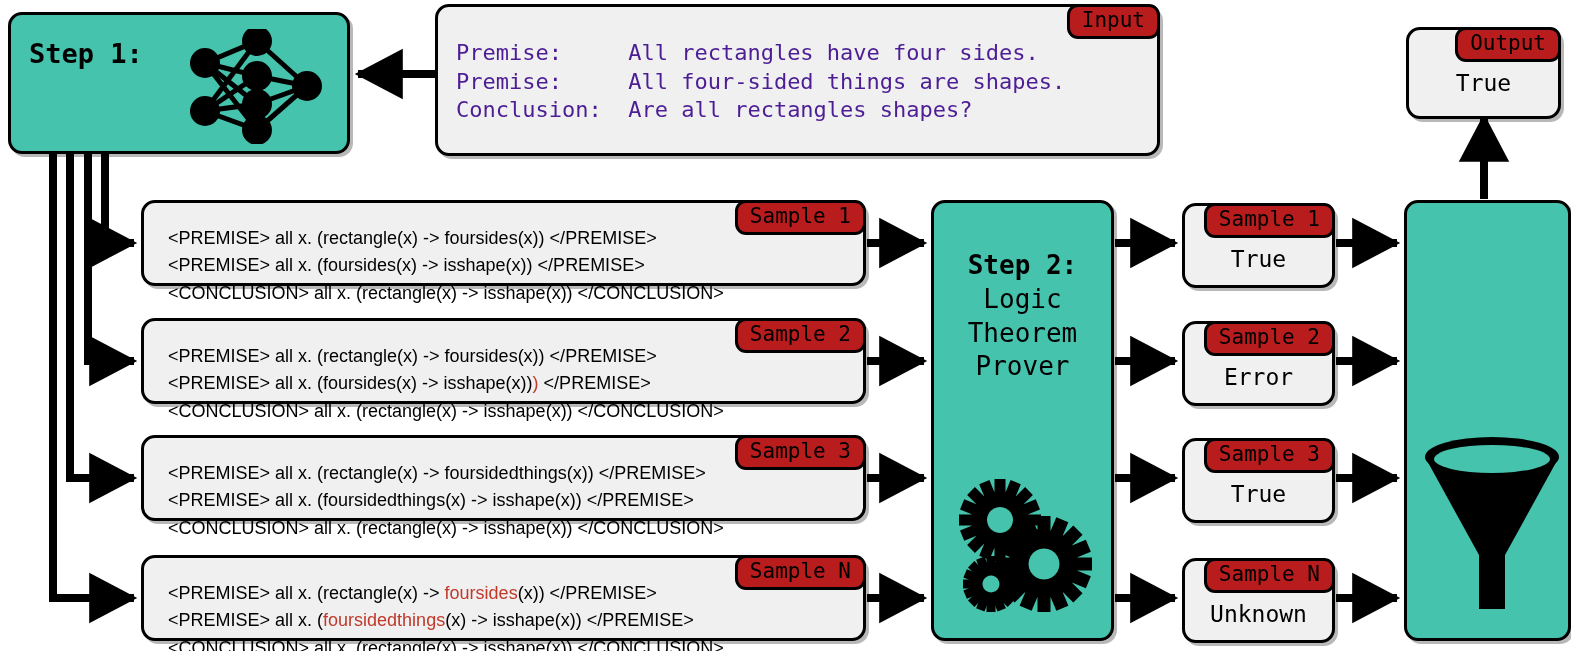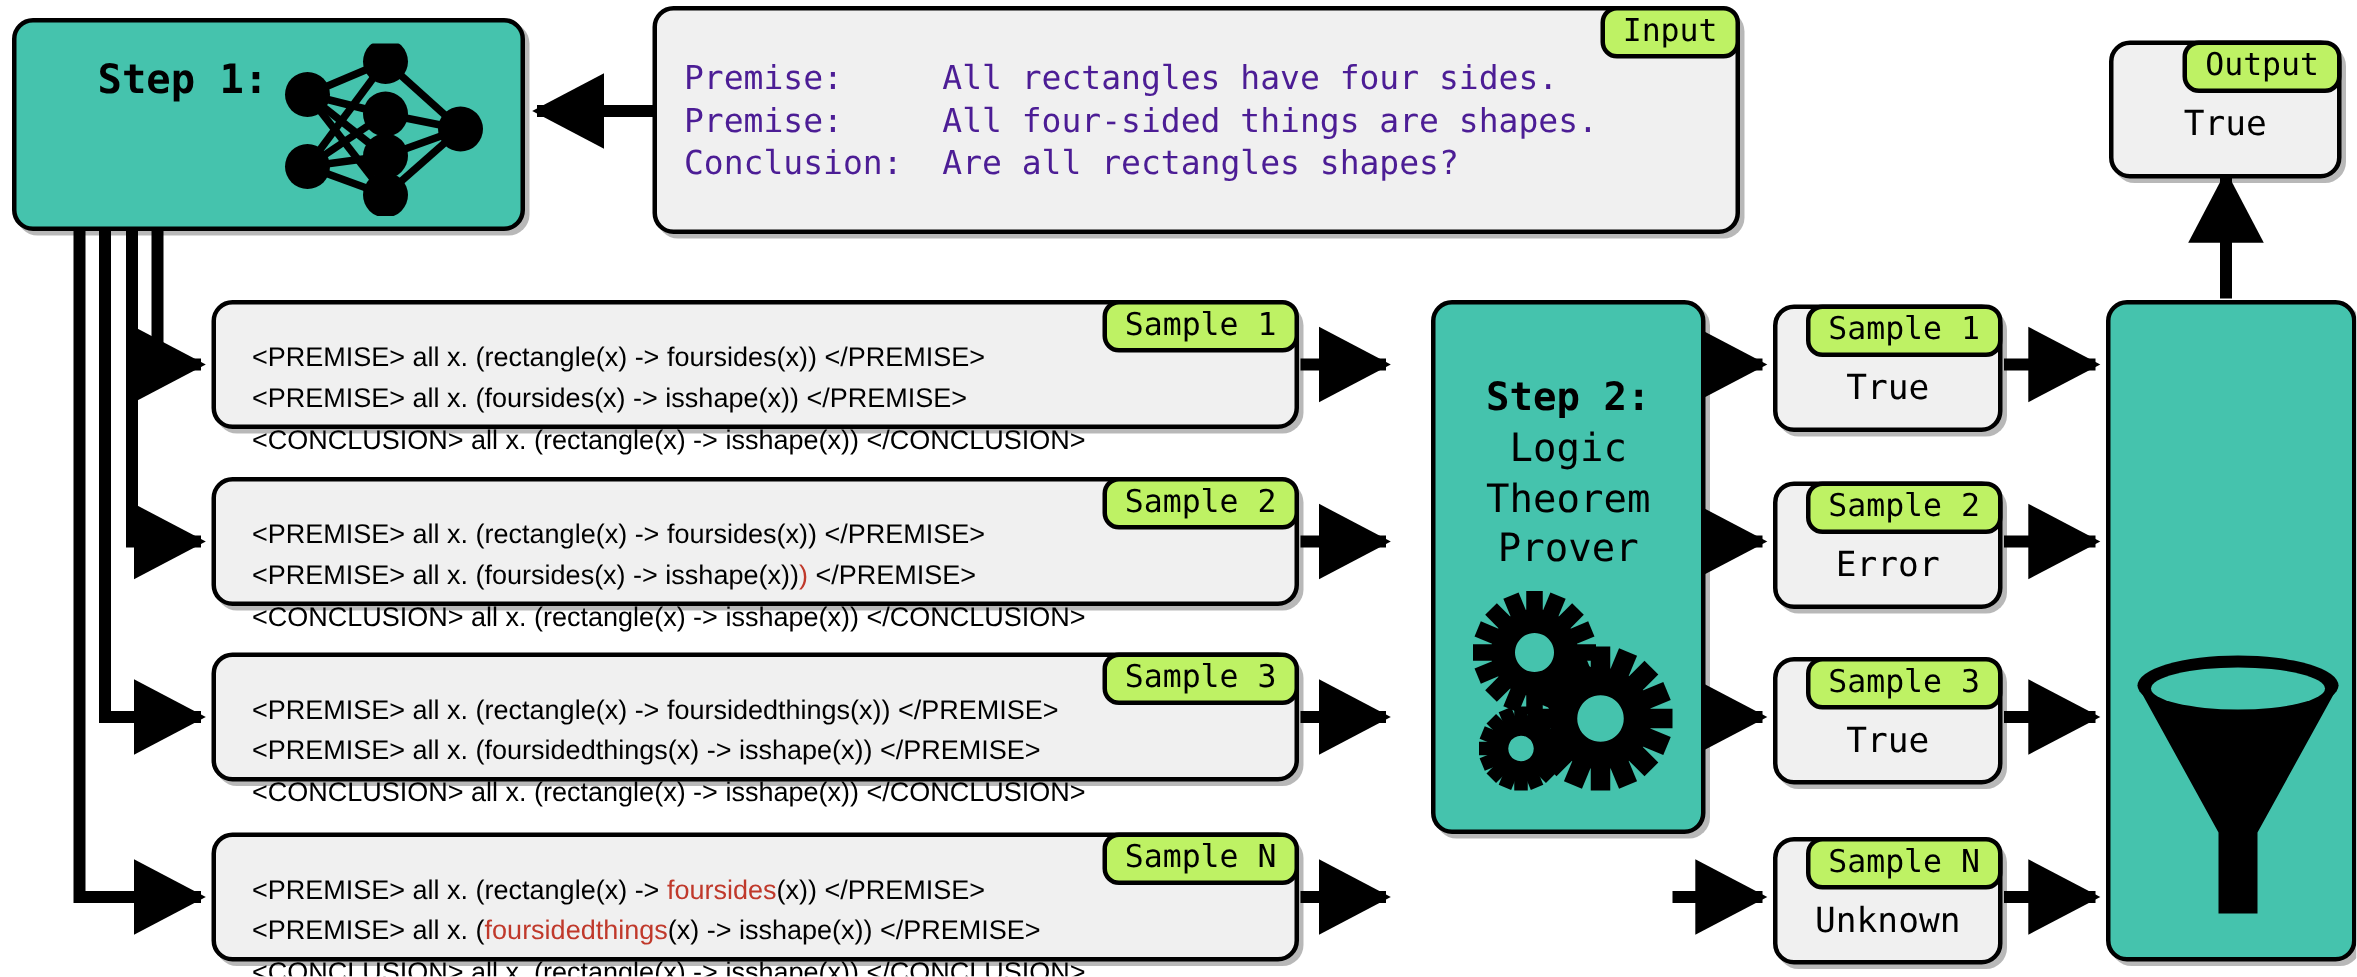--- a/index.html
+++ b/index.html
@@ -42,21 +42,21 @@
   .box.light {
     background: #f0f0f0;
     box-shadow: 3px 3px 0 rgba(0,0,0,0.28);
   }
 
   
   .tab {
     position: absolute;
     top: -3px;
     right: -3px;
-    background: #bef264;
+    background: #b91c1c;
     border: 3px solid #000;
     border-radius: 11px;
     padding: 1px 12px 3px 12px;
     font-family: "DejaVu Sans Mono", "Liberation Mono", monospace;
     font-size: 21px;
     line-height: 1.18;
     color: #000;
     white-space: nowrap;
     z-index: 5;
   }
@@ -77,31 +77,30 @@
     left: 8px; top: 12px;
     width: 342px; height: 142px;
   }
   #step1 .step1-text {
     position: absolute;
     left: 18px; top: 22px;
     text-align: left;
     font-size: 27px;
     line-height: 1.28;
     white-space: pre;
-    margin-left: 36px;
   }
   #step1 .nn-icon {
     position: absolute;
     right: 16px; top: 14px;
     width: 150px; height: 115px;
   }
 
   #step2 {
     left: 931px; top: 200px;
-    width: 183px; height: 356px; margin-left: 23px;
+    width: 183px; height: 441px;
   }
   #step2 .step2-text {
     position: absolute;
     left: 0; right: 0; top: 46px;
     text-align: center;
     font-size: 26px;
     line-height: 1.3;
     white-space: pre;
   }
   #step2 .gears-icon {

